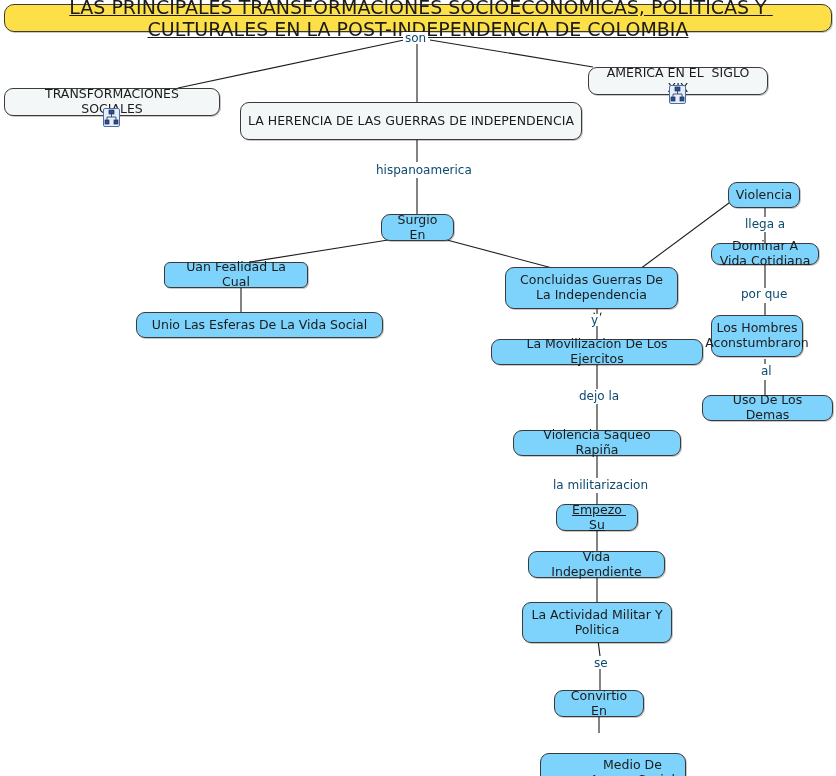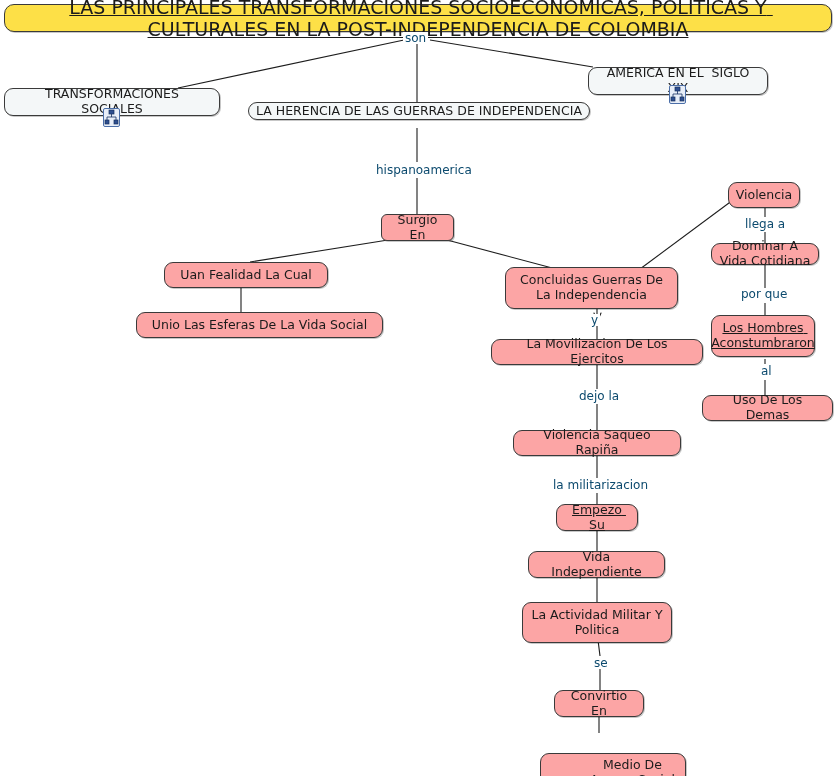--- a/index.html
+++ b/index.html
@@ -24,21 +24,21 @@
     top: 0;
     width: 836px;
     height: 776px;
     pointer-events: none;
   }
   .node {
     position: absolute;
     box-sizing: border-box;
     border: 1px solid #3a3a3a;
     border-radius: 9px;
-    background: #fca5a5;
+    background: #7dd3fc;
     color: #1b1b1b;
     display: flex;
     align-items: center;
     justify-content: center;
     text-align: center;
     line-height: 1.18;
     font-size: 12.5px;
     padding: 2px 7px;
     box-shadow: 1px 1px 0 rgba(0,0,0,0.22);
     white-space: pre-wrap;
@@ -140,39 +140,39 @@
       <rect x="5" y="1" width="5" height="4" fill="#2e4f8f" stroke="#16305f" stroke-width="0.7"></rect>
       <line x1="7.5" y1="5" x2="7.5" y2="8" stroke="#16305f" stroke-width="0.8"></line>
       <line x1="3" y1="8" x2="12" y2="8" stroke="#16305f" stroke-width="0.8"></line>
       <line x1="3" y1="8" x2="3" y2="11" stroke="#16305f" stroke-width="0.8"></line>
       <line x1="12" y1="8" x2="12" y2="11" stroke="#16305f" stroke-width="0.8"></line>
       <rect x="1" y="11" width="4" height="4" fill="#2e4f8f" stroke="#16305f" stroke-width="0.7"></rect>
       <rect x="10" y="11" width="4" height="4" fill="#2e4f8f" stroke="#16305f" stroke-width="0.7"></rect>
     </svg>
   </span>
 
-  <div class="node plain" style="left:248px; top:102px; width:342px; height:18px;border-radius:13px;">LA HERENCIA DE LAS GUERRAS DE INDEPENDENCIA</div>
+  <div class="node plain" style="left:240px; top:102px; width:342px; height:38px;">LA HERENCIA DE LAS GUERRAS DE INDEPENDENCIA</div>
 
   <div class="node plain" style="left:588px; top:67px; width:180px; height:28px;">AMERICA EN EL  SIGLO XIX</div>
 
   <span class="map-icon" style="left:669px; top:85px;">
     <svg width="15" height="17" viewBox="0 0 15 17" aria-hidden="true">
       <rect x="5" y="1" width="5" height="4" fill="#2e4f8f" stroke="#16305f" stroke-width="0.7"></rect>
       <line x1="7.5" y1="5" x2="7.5" y2="8" stroke="#16305f" stroke-width="0.8"></line>
       <line x1="3" y1="8" x2="12" y2="8" stroke="#16305f" stroke-width="0.8"></line>
       <line x1="3" y1="8" x2="3" y2="11" stroke="#16305f" stroke-width="0.8"></line>
       <line x1="12" y1="8" x2="12" y2="11" stroke="#16305f" stroke-width="0.8"></line>
       <rect x="1" y="11" width="4" height="4" fill="#2e4f8f" stroke="#16305f" stroke-width="0.7"></rect>
       <rect x="10" y="11" width="4" height="4" fill="#2e4f8f" stroke="#16305f" stroke-width="0.7"></rect>
     </svg>
   </span>
 
-  <div class="node" style="left:381px; top:214px; width:73px; height:27px;border-radius:6px;">Surgio En</div>
-
-  <div class="node" style="left:164px; top:262px; width:164px; height:26px;">Uan Fealidad La Cual</div>
+  <div class="node" style="left:381px; top:214px; width:73px; height:27px;">Surgio En</div>
+
+  <div class="node" style="left:164px; top:262px; width:144px; height:26px;border-radius:6px;">Uan Fealidad La Cual</div>
 
   <div class="node" style="left:114px; top:312px; width:247px; height:26px;margin-left:22px;">Unio Las Esferas De La Vida Social</div>
 
   <div class="node" style="left:505px; top:267px; width:173px; height:42px;">Concluidas Guerras De La Independencia</div>
 
   <div class="node" style="left:513px; top:430px; width:168px; height:26px;">Violencia Saqueo Rapiña</div>
 
   <div class="node" style="left:491px; top:339px; width:212px; height:26px;">La Movilizacion De Los Ejercitos</div>
 
   <div class="node" style="left:556px; top:504px; width:82px; height:27px;text-decoration:underline;">Empezo Su</div>
@@ -182,21 +182,21 @@
   <div class="node" style="left:522px; top:602px; width:150px; height:41px;">La Actividad Militar Y Politica</div>
 
   <div class="node" style="left:554px; top:690px; width:90px; height:27px;">Convirtio En</div>
 
   <div class="node" style="left:540px; top:753px; width:146px; height:40px;padding-left:46px;">Medio De Acceso Social</div>
 
   <div class="node" style="left:728px; top:182px; width:72px; height:26px;">Violencia</div>
 
   <div class="node" style="left:711px; top:243px; width:108px; height:22px;">Dominar A Vida Cotidiana</div>
 
-  <div class="node" style="left:711px; top:315px; width:104px; height:42px;text-decoration:underline;">Los Hombres Aconstumbraron</div>
+  <div class="node" style="left:711px; top:315px; width:92px; height:42px;">Los Hombres Aconstumbraron</div>
 
   <div class="node" style="left:702px; top:395px; width:131px; height:26px;">Uso De Los Demas</div>
 
   <div class="link-label" style="left:403px; top:32px;">son</div>
 
   <div class="link-label" style="left:374px; top:164px;">hispanoamerica</div>
 
   <div class="link-label" style="left:589px; top:314px;">y</div>
 
   <div class="link-label" style="left:577px; top:390px;">dejo la</div>

